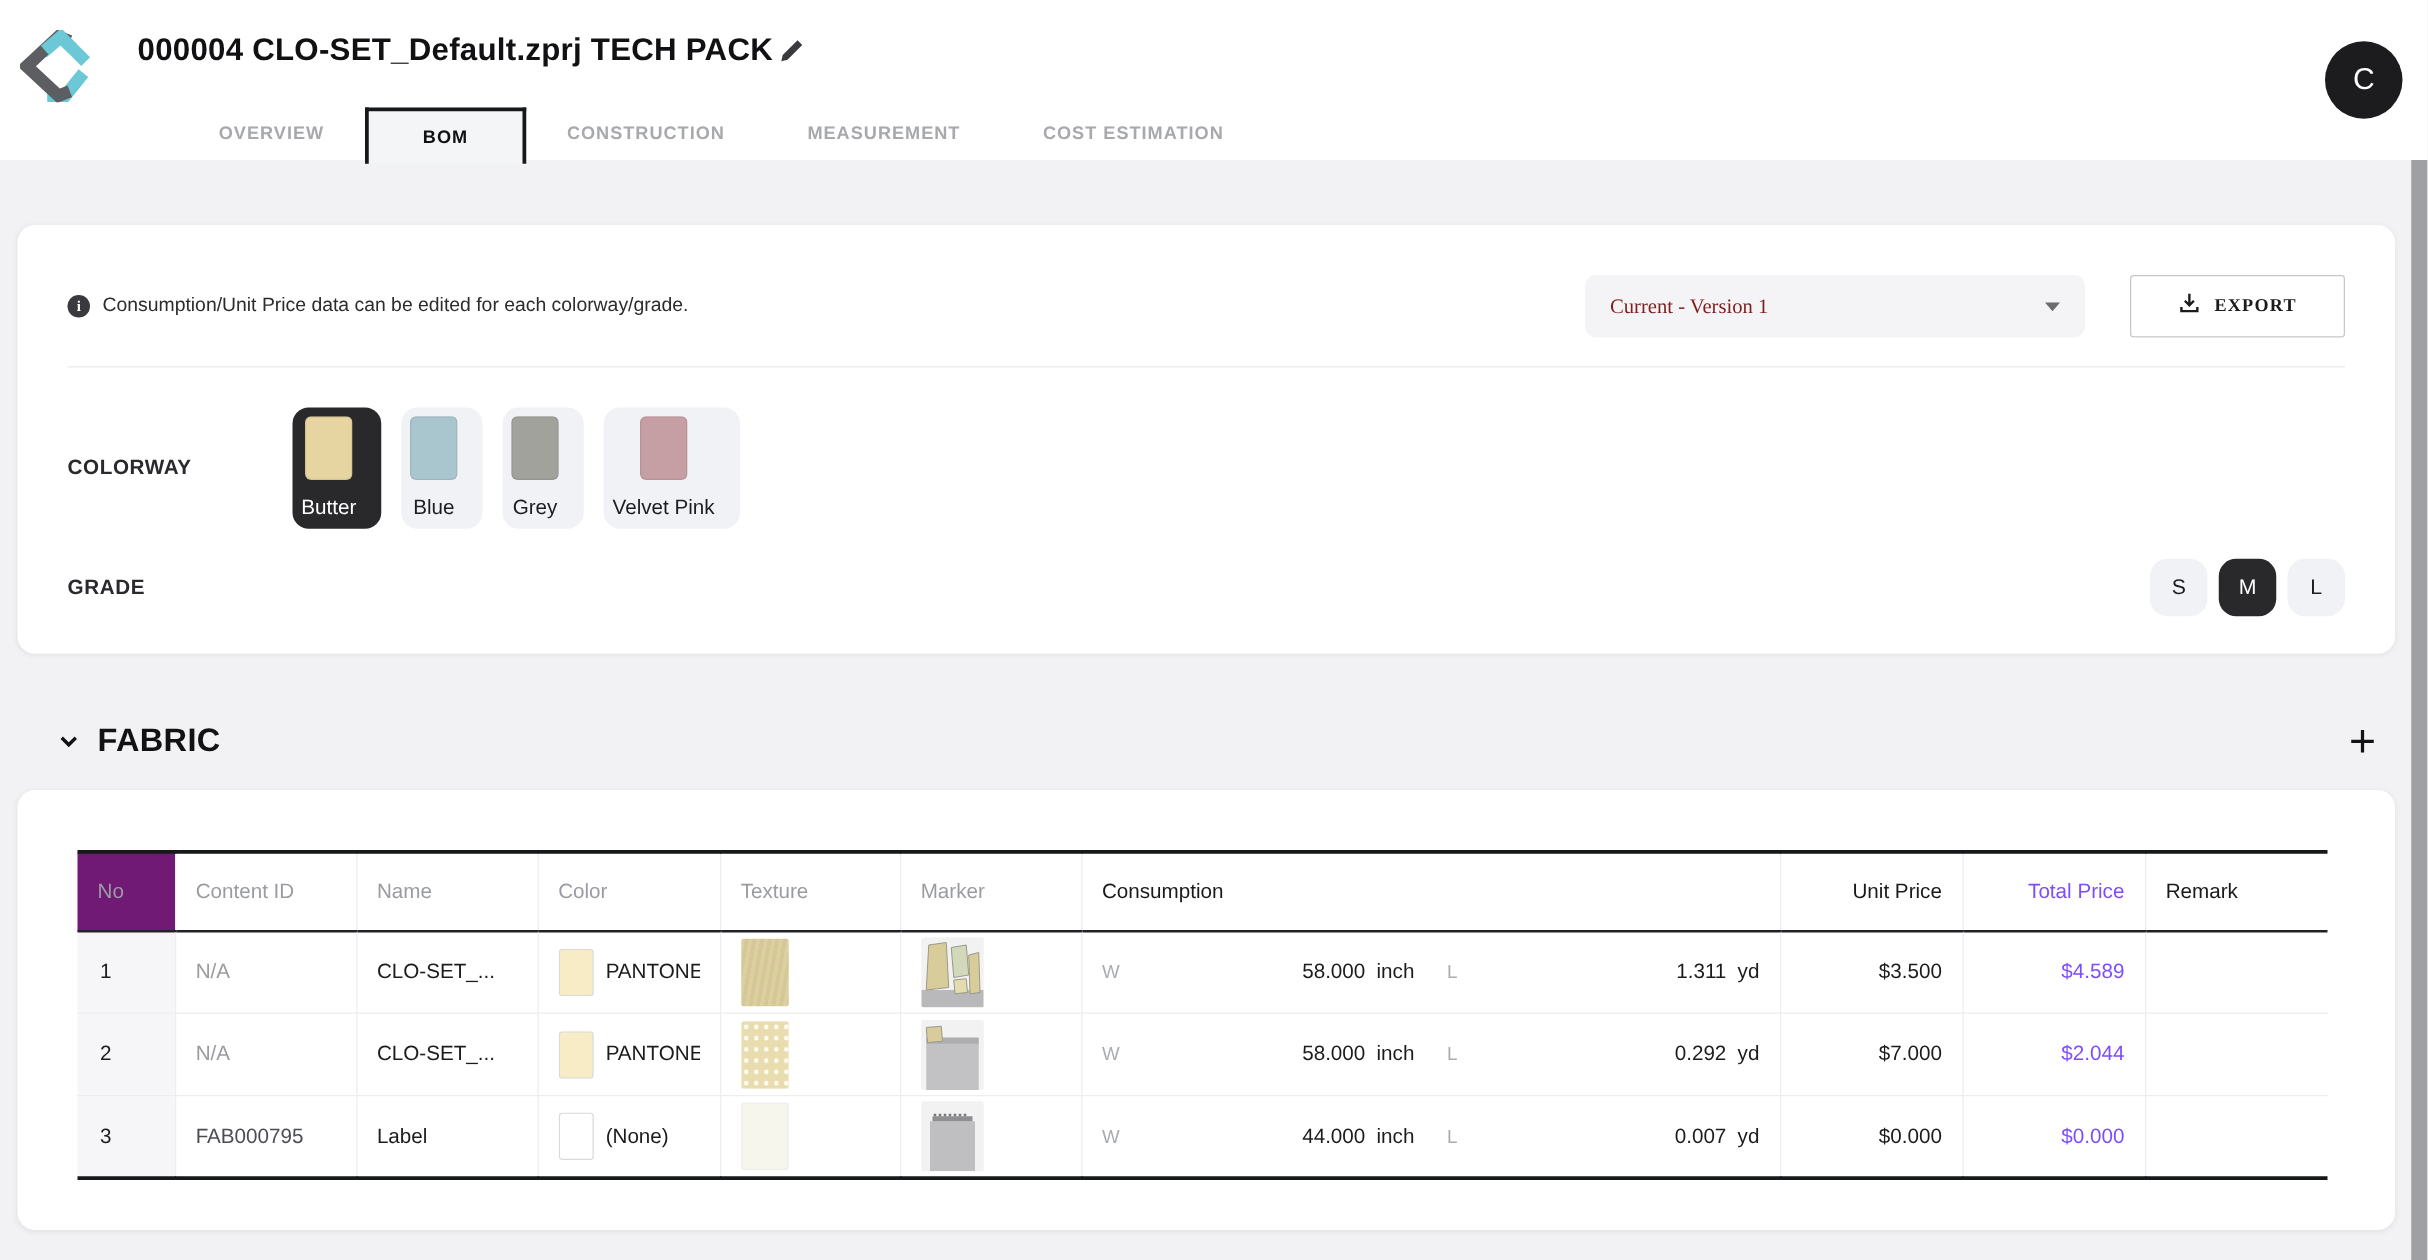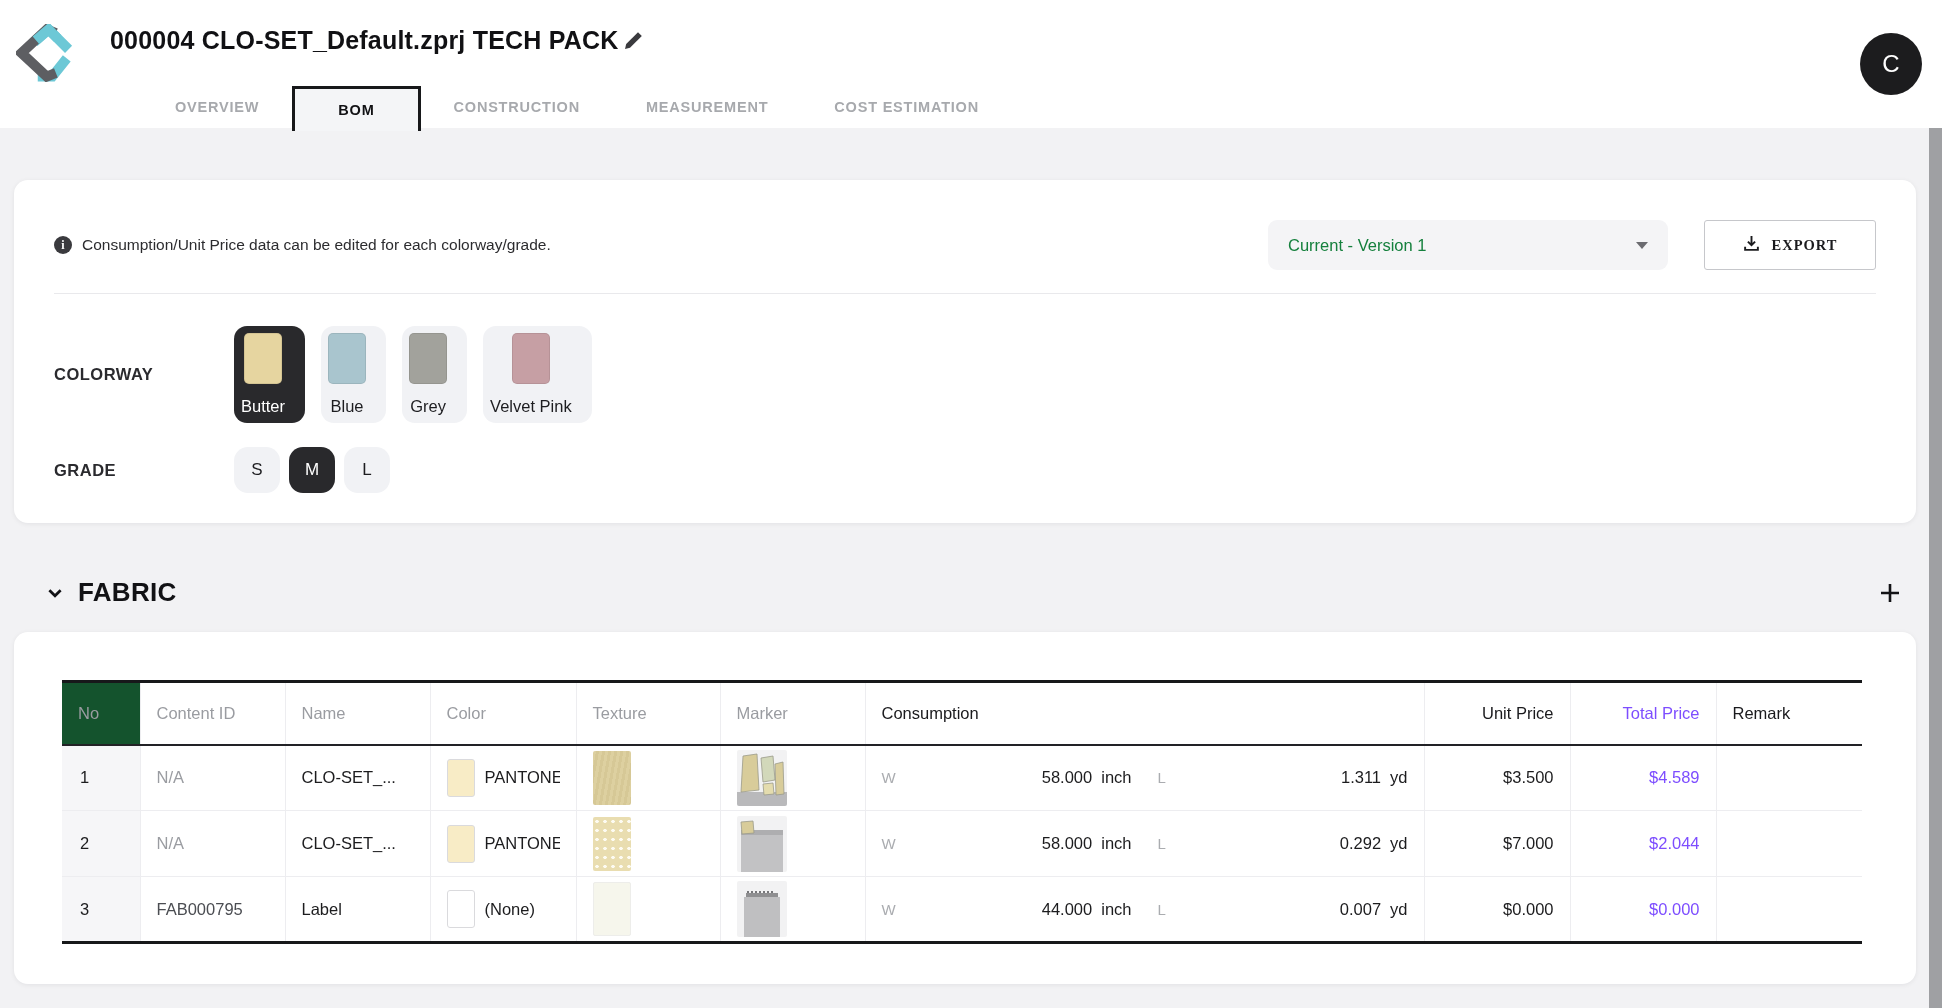--- a/index.html
+++ b/index.html
@@ -19,50 +19,50 @@
   .tab.active { color:#111114; background:#f4f5f7; border:3px solid #17181a; border-bottom:none; padding:13px 43px; margin-bottom:-3px; position:relative; z-index:6; }
 
   
   .card { background:#fff; border-radius:14px; box-shadow:0 1px 5px rgba(20,20,30,.07); margin-left:14px; margin-right:26px; }
   .card-settings { margin-top:52px; padding:40px 40px 30px 40px; }
 
   .info-row { display:flex; align-items:center; height:50px; }
   .info-icon { width:18px; height:18px; border-radius:50%; background:#3a3a3e; color:#fff; font-size:12px; font-weight:700; font-family:"Liberation Serif",serif; display:flex; align-items:center; justify-content:center; margin-right:10px; flex:none; }
   .info-text { font-size:15.5px; color:#2c2c2f; }
   .info-spacer { flex:1; }
-  .version-select { width:400px; height:50px; background:#f4f4f6; border-radius:9px; display:flex; align-items:center; padding:0 20px; font-size:16.5px; color:#15803d; cursor:pointer; }
+  .version-select { width:400px; height:50px; background:#f4f4f6; border-radius:9px; display:flex; align-items:center; padding:0 20px; font-size:16.5px; color:#7f1d1d; cursor:pointer;font-family:Liberation Serif, serif; }
   .version-select .caret { margin-left:auto; width:0; height:0; border-left:6px solid transparent; border-right:6px solid transparent; border-top:7px solid #6b6b70; }
   .export-btn { margin-left:36px; width:172px; height:50px; background:#fff; border:1px solid #c6c7cb; border-radius:3px; display:flex; align-items:center; justify-content:center; gap:12px; font-size:14.5px; font-weight:700; letter-spacing:1px; color:#1b1b1e; cursor:pointer;font-family:Liberation Serif, serif; }
 
   .divider { border-top:1px solid #e9e9ec; margin-top:23px; }
 
   .picker-row { display:flex; align-items:center; margin-top:32px; }
   .picker-label { width:180px; font-size:16.5px; font-weight:700; letter-spacing:.5px; color:#2a2a2e; }
   .swatch-btns { display:flex; gap:16px; }
   .swatch-btn { display:flex; align-items:center; gap:13px; padding:7px 20px 7px 7px; border-radius:13px; background:#f1f2f5; font-size:16.5px; color:#1d1d20; cursor:pointer;flex-direction:column; }
   .swatch-btn.selected { background:#29292c; color:#fff; }
   .swatch { width:38px; height:51px; border-radius:5px; border:1px solid rgba(0,0,0,.08); flex:none; }
 
-  .grade-row { margin-top:24px; }
+  .grade-row { margin-top:24px;justify-content:space-between; }
   .grade-btns { display:flex; gap:9px; }
   .grade-btn { width:46px; height:46px; border-radius:14px; background:#f1f2f5; display:flex; align-items:center; justify-content:center; font-size:17px; color:#1d1d20; cursor:pointer; }
   .grade-btn.selected { background:#29292c; color:#fff; }
 
   
   .section-header { display:flex; align-items:center; margin:54px 40px 24px 46px; }
   .section-chevron { margin-right:14px; cursor:pointer; display:flex; }
   .section-title { font-size:26px; font-weight:700; letter-spacing:.3px; color:#121215; }
   .section-add { margin-left:auto; cursor:pointer; display:flex; }
 
   .card-table { padding:48px 0 40px 48px; }
 
   table.bom { border-collapse:collapse; width:1800px; border-top:3px solid #17181a; border-bottom:3px solid #17181a; table-layout:fixed; }
   .bom th { height:63px; font-weight:400; font-size:16.5px; color:#9a9ca1; text-align:left; padding:0 16px; border-bottom:2px solid #222226; border-right:1px solid #ededf0; background:#fff; }
   .bom th:last-child { border-right:none; }
-  .bom th.col-no { background:#14532d; }
+  .bom th.col-no { background:#701a75; }
   .bom th.dark { color:#1a1a1d; }
   .bom th.purple { color:#7d4dff; }
   .bom th.num { text-align:right; }
   .bom td { height:66px; font-size:16.5px; color:#1c1c1e; padding:0 16px; border-bottom:1px solid #ededf0; border-right:1px solid #ededf0; background:#fff; }
   .bom td:last-child { border-right:none; }
   .bom tr:last-child td { border-bottom:none; }
   .bom td.col-no { background:#f6f6f8; padding-left:18px; }
   .bom td.muted { color:#9a9ca1; }
   .bom td.mid { color:#4b4d52; }
   .bom td.num { text-align:right; }

